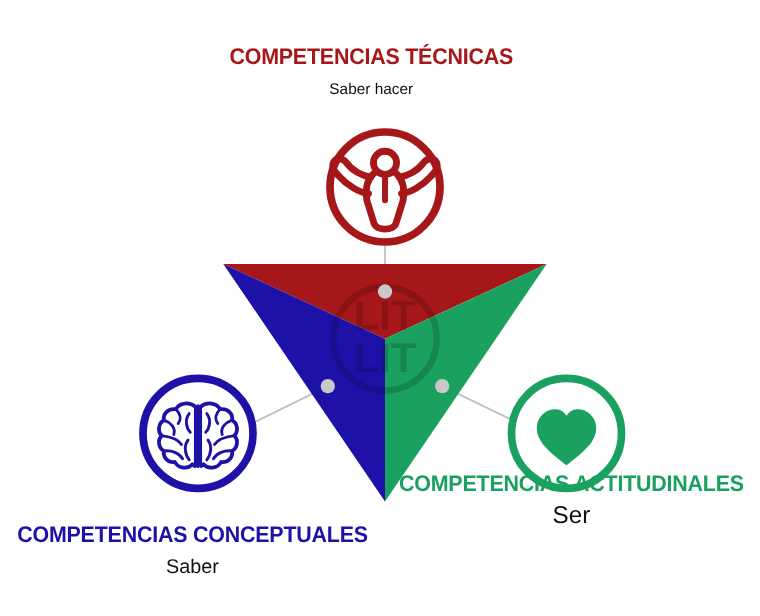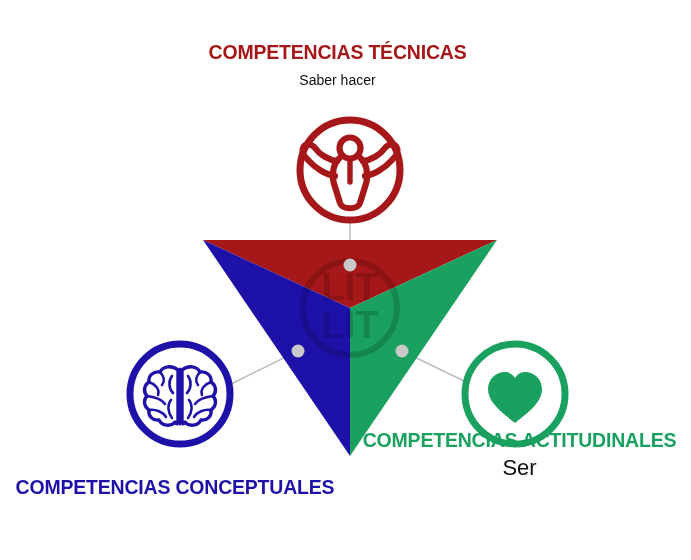--- a/index.html
+++ b/index.html
@@ -219,20 +219,21 @@
     </g>
   </svg>
 
   <div class="label-block" id="label-tecnicas">
     <div class="node-title">COMPETENCIAS TÉCNICAS</div>
     <div class="node-sub">Saber hacer</div>
   </div>
 
   <div class="label-block" id="label-conceptuales">
     <div class="node-title">COMPETENCIAS CONCEPTUALES</div>
+    <div class="node-sub">Saber</div>
   </div>
 
   <div class="label-block" id="label-actitudinales">
     <div class="node-title">COMPETENCIAS ACTITUDINALES</div>
     <div class="node-sub">Ser</div>
   </div>
 
 </div>
 
 </body></html>

